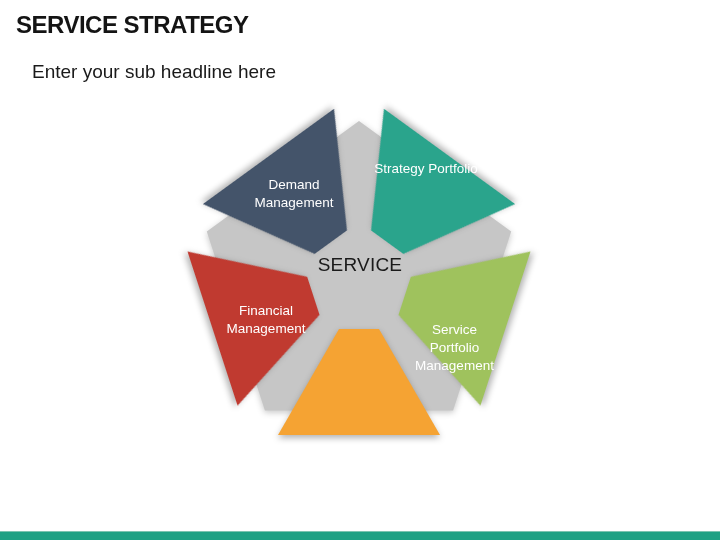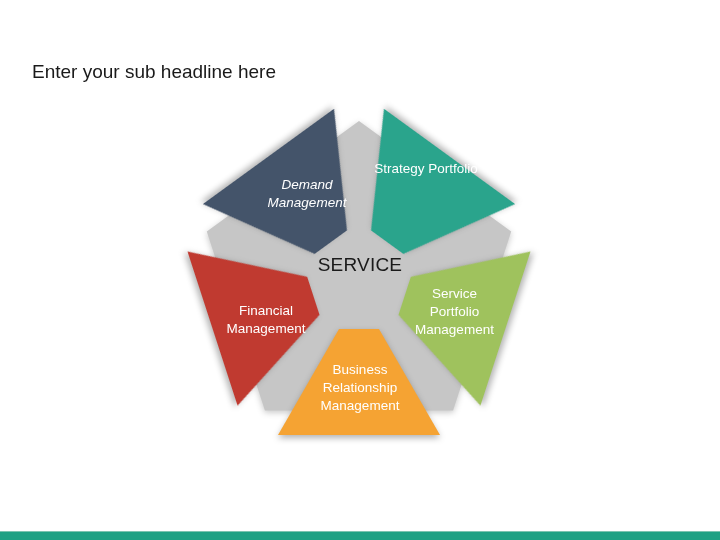--- a/index.html
+++ b/index.html
@@ -37,21 +37,21 @@
   }
   .pentagon { filter: drop-shadow(0 2px 3px rgba(0,0,0,0.22)); }
   .petal { filter: drop-shadow(0 3px 3px rgba(0,0,0,0.30)); }
   .petal-label {
     position: absolute;
     text-align: center;
     font-size: 13.5px;
     line-height: 18px;
     color: #ffffff;
   }
-  .label-demand   { left: 252px; top: 176px; width: 110px; font-style: italic; }
+  .label-demand   { left: 239px; top: 176px; width: 110px; }
   .label-strategy { left: 371px; top: 160px; width: 110px; }
   .label-financial{ left: 211px; top: 290px; width: 110px; margin-top: 12px; }
   .label-portfolio{ left: 407px; top: 285px; width: 95px;  }
   .label-business { left: 305px; top: 361px; width: 110px; }
   .center-label {
     position: absolute;
     left: 285px;
     top: 253px;
     width: 150px;
     text-align: center;
@@ -69,38 +69,38 @@
     bottom: 0;
     height: 8px;
     border-top: 1px solid #7cc4b0;
   }
 </style>
 </head>
 <body>
 
 <div class="slide">
 
+  <h1 class="slide-title">SERVICE STRATEGY</h1>
   <p class="slide-subtitle">Enter your sub headline here</p>
 
   <svg class="diagram-svg" width="720" height="540" viewBox="0 0 720 540">
 
     <polygon class="pentagon" points="359,121 511.2,231.6 453.1,410.4 264.9,410.4 206.8,231.6" fill="#C6C6C6"></polygon>
 
     <polygon class="petal" points="339,329 379,329 440,435 278,435" fill="#F5A333"></polygon>
     <polygon class="petal" points="339,329 379,329 440,435 278,435" transform="rotate(72 359 281)" fill="#C03A30"></polygon>
     <polygon class="petal" points="339,329 379,329 440,435 278,435" transform="rotate(144 359 281)" fill="#44546A"></polygon>
     <polygon class="petal" points="339,329 379,329 440,435 278,435" transform="rotate(216 359 281)" fill="#2AA48C"></polygon>
     <polygon class="petal" points="339,329 379,329 440,435 278,435" transform="rotate(288 359 281)" fill="#9FC25D"></polygon>
   </svg>
 
   <div class="petal-label label-demand" style="color: rgb(255, 255, 255);">Demand Management</div>
   <div class="petal-label label-strategy" style="color: rgb(255, 255, 255);">Strategy Portfolio</div>
   <div class="petal-label label-financial" style="color: rgb(255, 255, 255);">Financial Management</div>
-  <div class="petal-label label-portfolio" style="color: rgb(255, 255, 255);">Service Portfolio Management</div>
-  <div class="petal-label label-business" style="color: rgb(255, 255, 255);">Business Relationship Management</div>
+  <div class="petal-label label-portfolio" style="color: rgb(255, 255, 255); margin-top: 36px;">Service Portfolio Management</div>
 
   <div class="center-label" style="color: rgb(26, 26, 26);">
     <span>SERVICE</span>
   </div>
 
   <div class="footer-bar" style="background: rgb(31, 161, 132);"></div>
 
 </div>
 
 </body></html>

